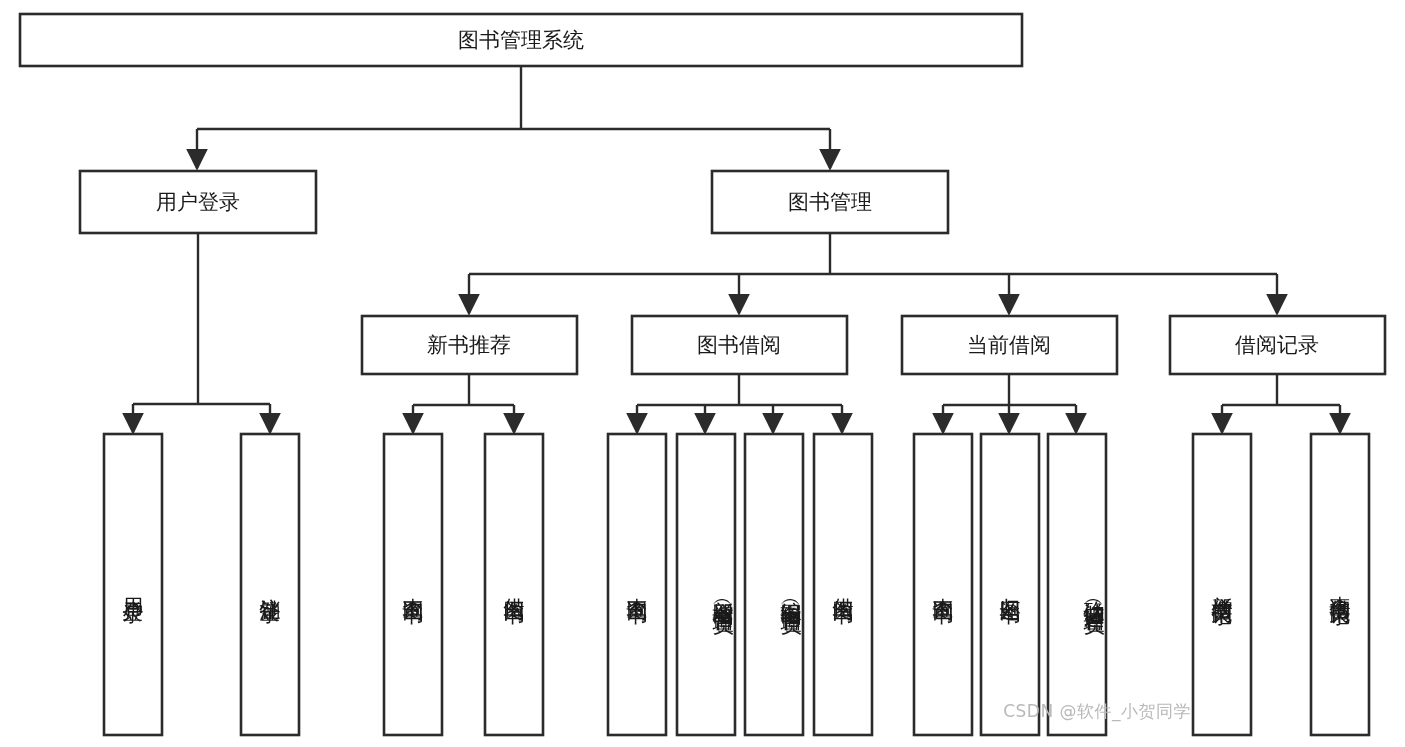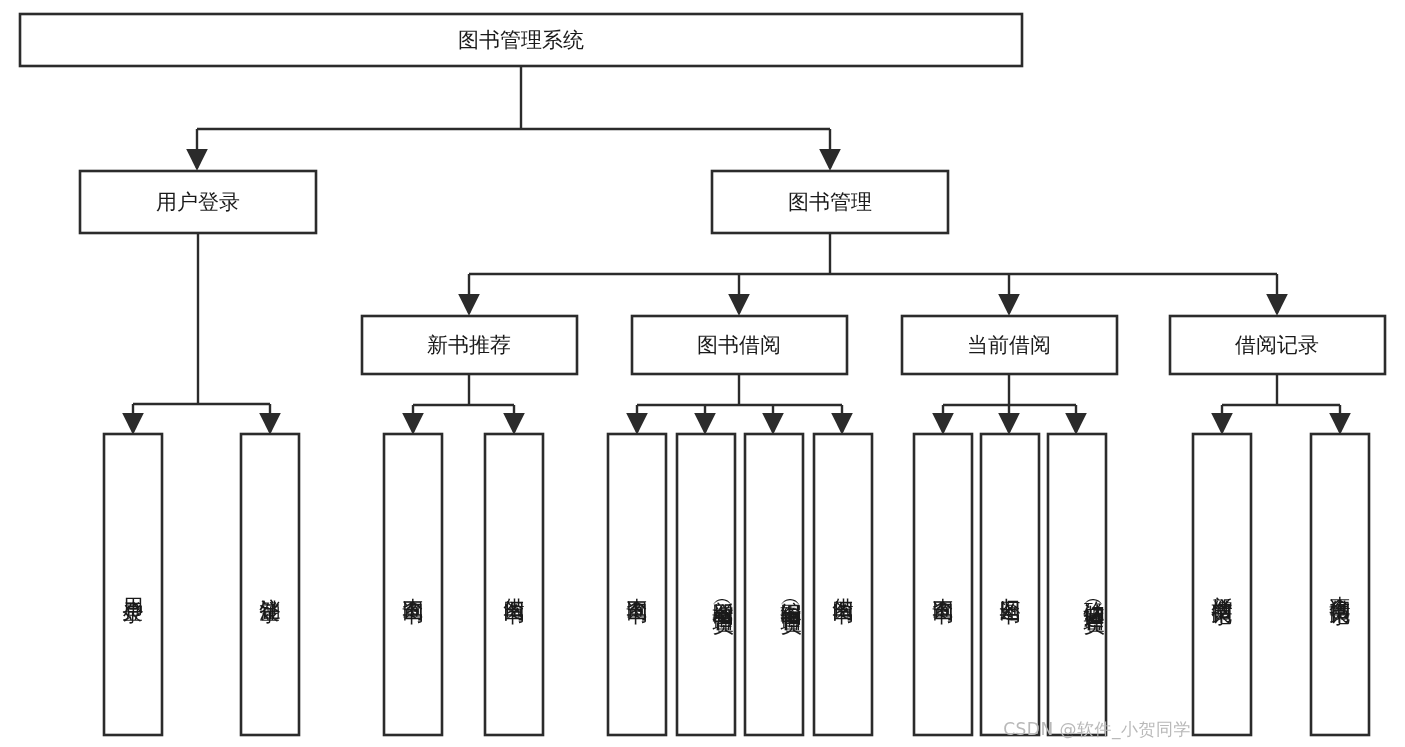--- a/index.html
+++ b/index.html
@@ -59,21 +59,21 @@
     font-size: 21px;
     line-height: 1.15;
     color: #1a1a1a;
     letter-spacing: 2px;
     pointer-events: none;
     white-space: nowrap;
   }
   .watermark {
     position: absolute;
     right: 6px;
-    bottom: 6px;
+    bottom: 24px;
     font-family: "DejaVu Sans", "Liberation Sans", sans-serif;
     font-size: 17px;
     color: #b9b9b9;
     letter-spacing: 0.5px;
     user-select: none;
   }
 </style>
 </head>
 <body>
 

